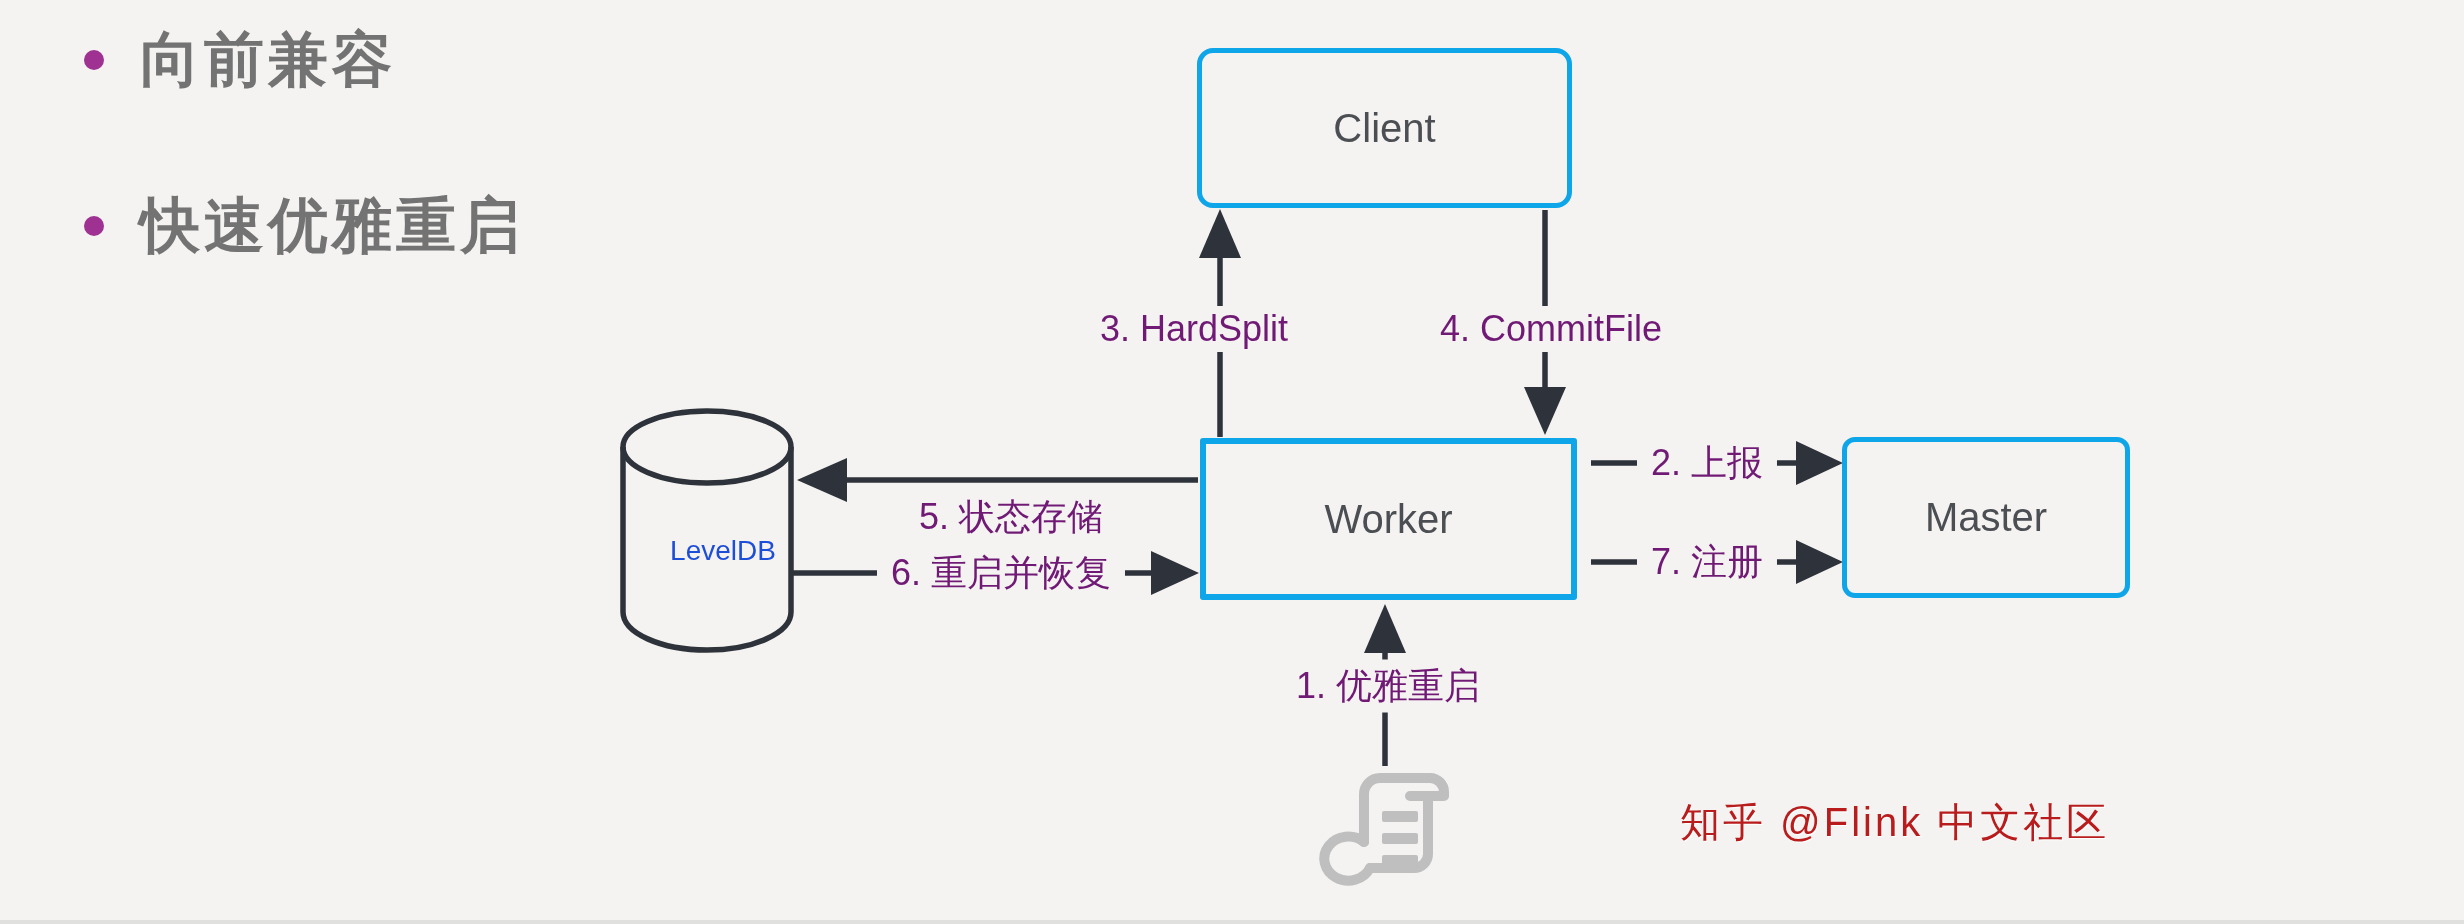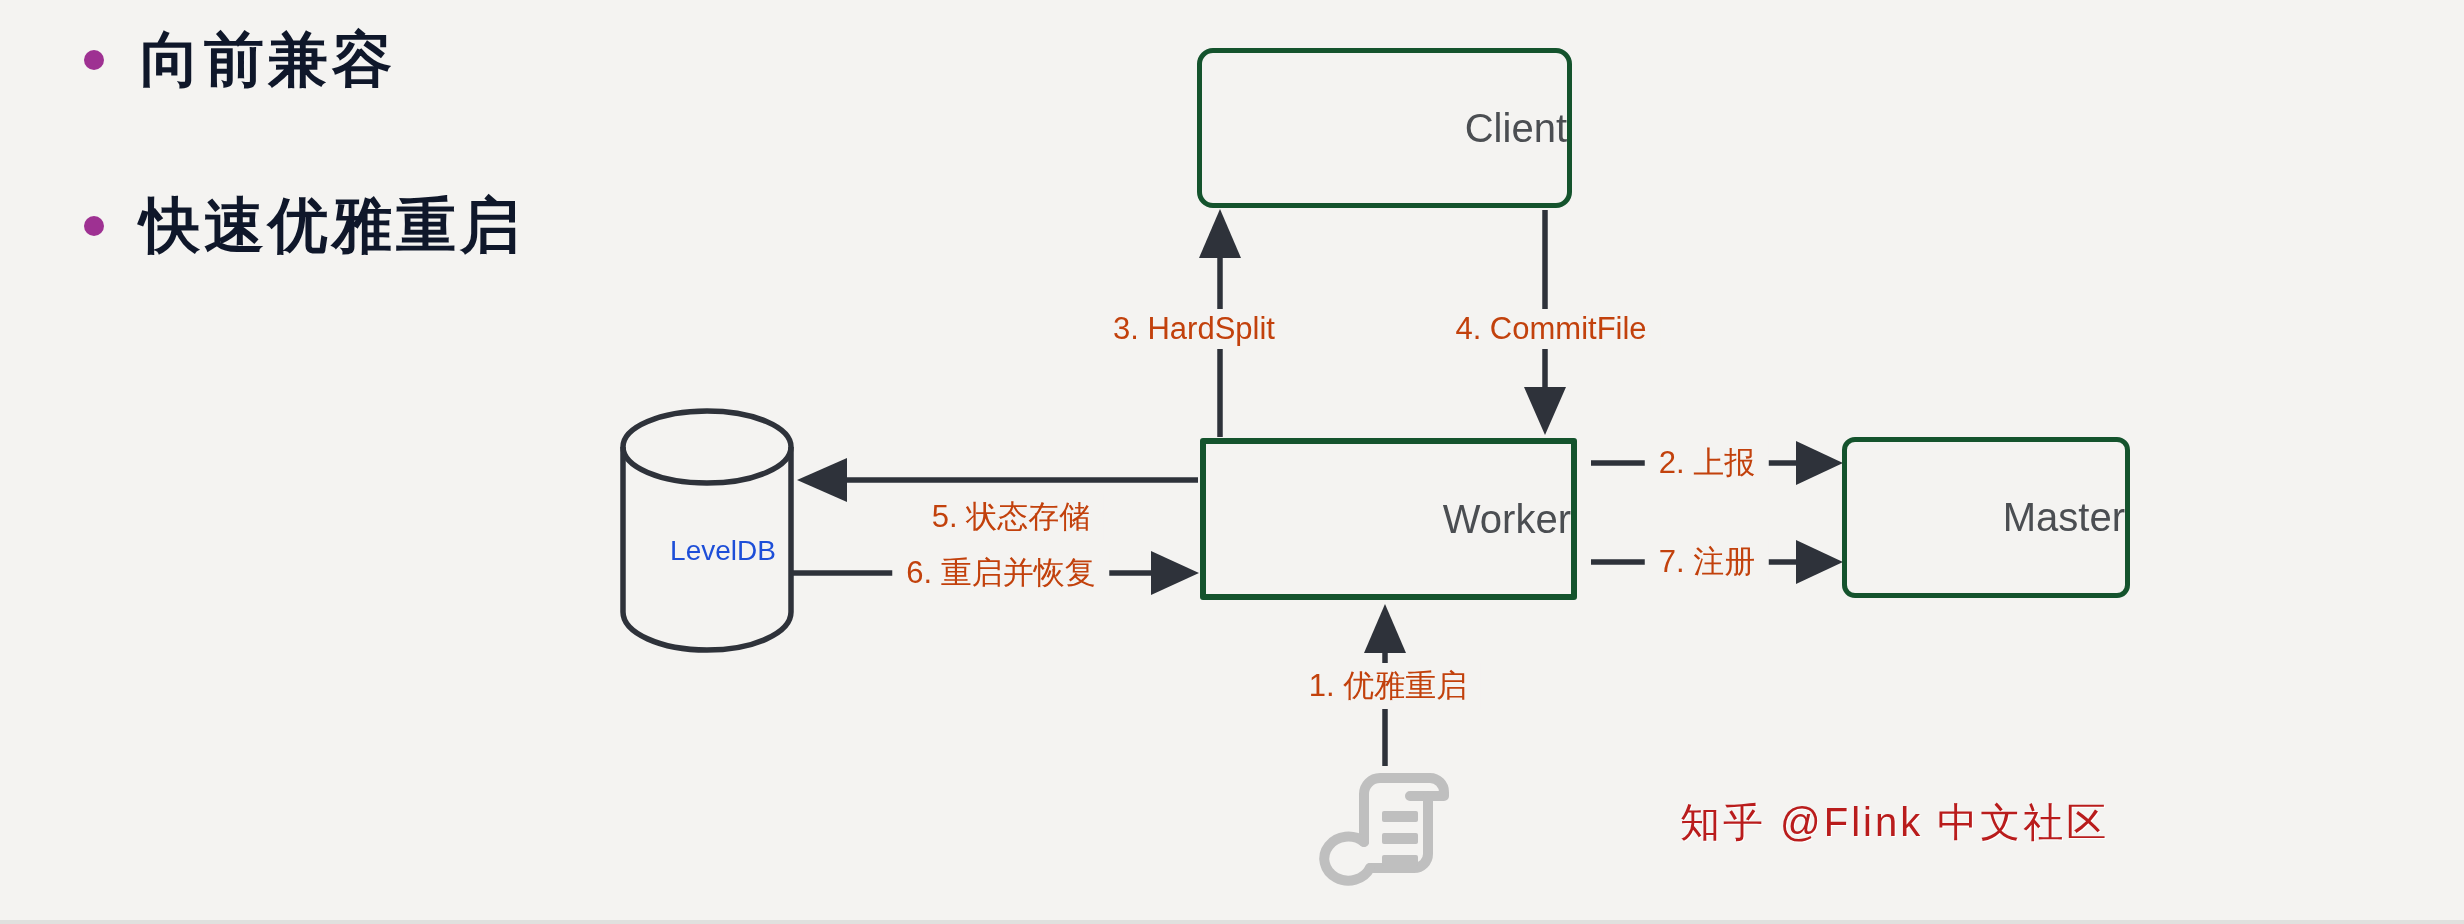--- a/index.html
+++ b/index.html
@@ -4,37 +4,37 @@
 <style>
   html,body{margin:0;padding:0;background:#e8e8e6;}
   .stage{
     position:relative;width:2464px;height:924px;overflow:hidden;
     background:#f4f3f1;
     font-family:"Liberation Sans","DejaVu Sans",sans-serif;
   }
   
   .bullet-row{position:absolute;left:84px;display:flex;align-items:center;gap:36px;}
   .bullet-row .dot{width:20px;height:20px;border-radius:50%;background:#9e3192;flex:0 0 auto;}
-  .bullet-row .btext{font-size:60px;font-weight:bold;color:#0f172a;letter-spacing:4px;white-space:nowrap;}
+  .bullet-row .btext{font-size:60px;font-weight:bold;color:#737373;letter-spacing:4px;white-space:nowrap;}
   #bullet-0{top:28px;height:64px;}
   #bullet-1{top:194px;height:64px;}
   
   .diagram-svg{position:absolute;left:0;top:0;width:2464px;height:924px;}
   
-  .node{position:absolute;box-sizing:border-box;display:flex;align-items:center;justify-content:flex-end;
-        border:6px solid #14532d;color:#4b4e52;font-size:40px;white-space:nowrap;background:transparent;}
+  .node{position:absolute;box-sizing:border-box;display:flex;align-items:center;justify-content:center;
+        border:6px solid #0ea5e9;color:#4b4e52;font-size:40px;white-space:nowrap;background:transparent;}
   .node-client{left:1197px;top:48px;width:375px;height:160px;border-width:5px;border-radius:16px;}
   .node-worker{left:1200px;top:438px;width:377px;height:162px;border-radius:3px;}
   .node-master{left:1842px;top:437px;width:288px;height:161px;border-width:5px;border-radius:13px;}
   
   .leveldb-label{position:absolute;left:723px;top:551px;transform:translate(-50%,-50%);
                  font-size:28px;color:#1d4ed8;white-space:nowrap;}
   
   .edge-label{position:absolute;transform:translate(-50%,-50%);background:#f4f3f1;
-              padding:2px 14px;font-size:31px;color:#c2410c;white-space:nowrap;}
+              padding:2px 14px;font-size:36px;color:#701a75;white-space:nowrap;}
   #edge-label-graceful-restart{left:1388px;top:686px;}
   #edge-label-report{left:1707px;top:463px;}
   #edge-label-hardsplit{left:1194px;top:329px;}
   #edge-label-commitfile{left:1551px;top:329px;}
   #edge-label-state-store{left:1011px;top:481px;margin-top:36px;}
   #edge-label-restart-recover{left:1001px;top:573px;}
   #edge-label-register{left:1707px;top:562px;}
   
   .watermark-text{position:absolute;left:1680px;top:822px;transform:translateY(-50%);
                   font-size:40px;color:#b91c1c;letter-spacing:3px;white-space:nowrap;

